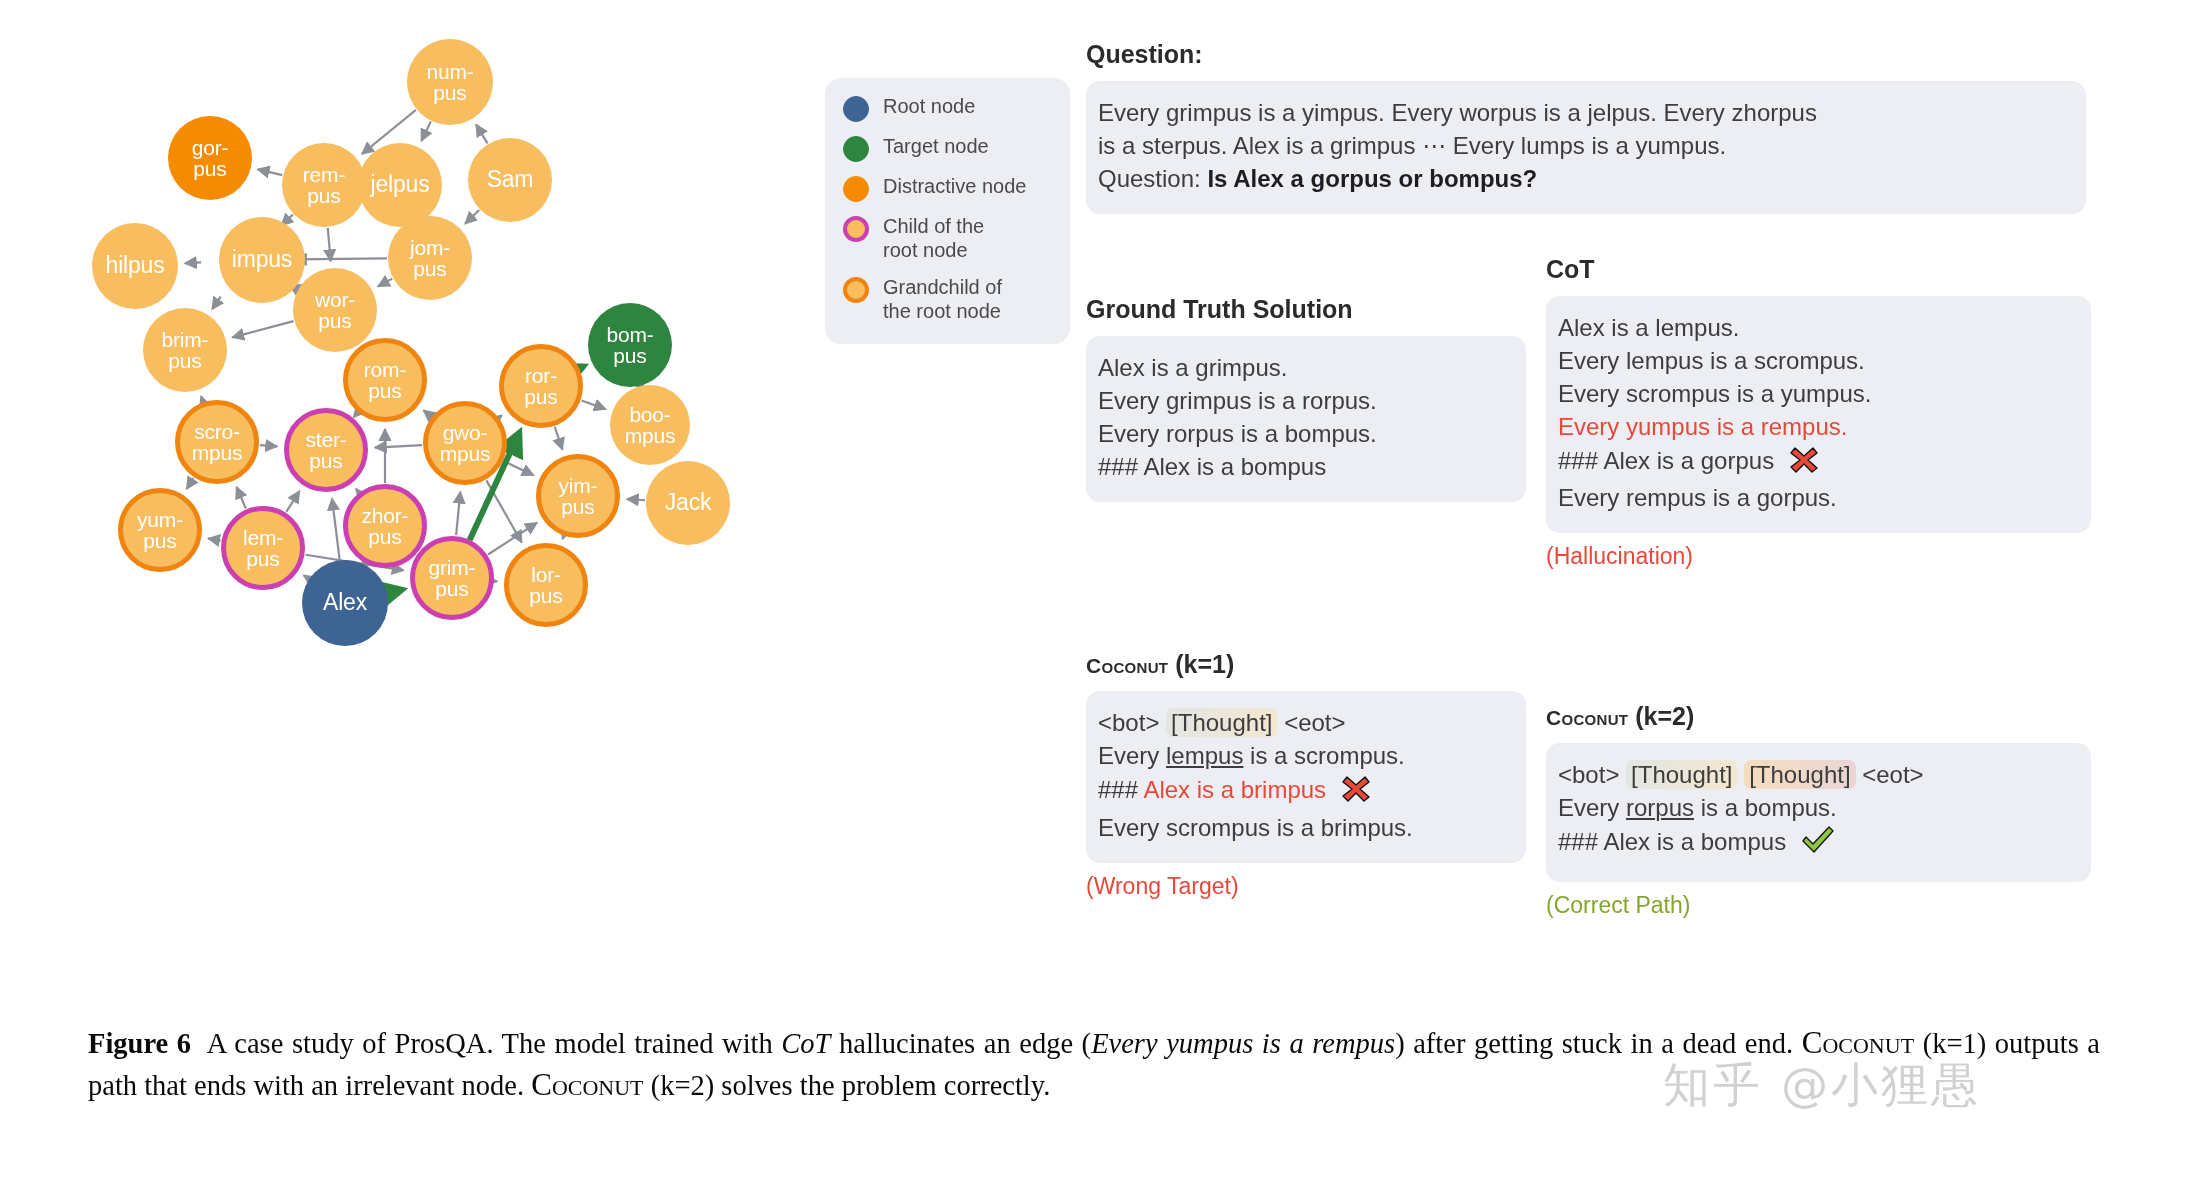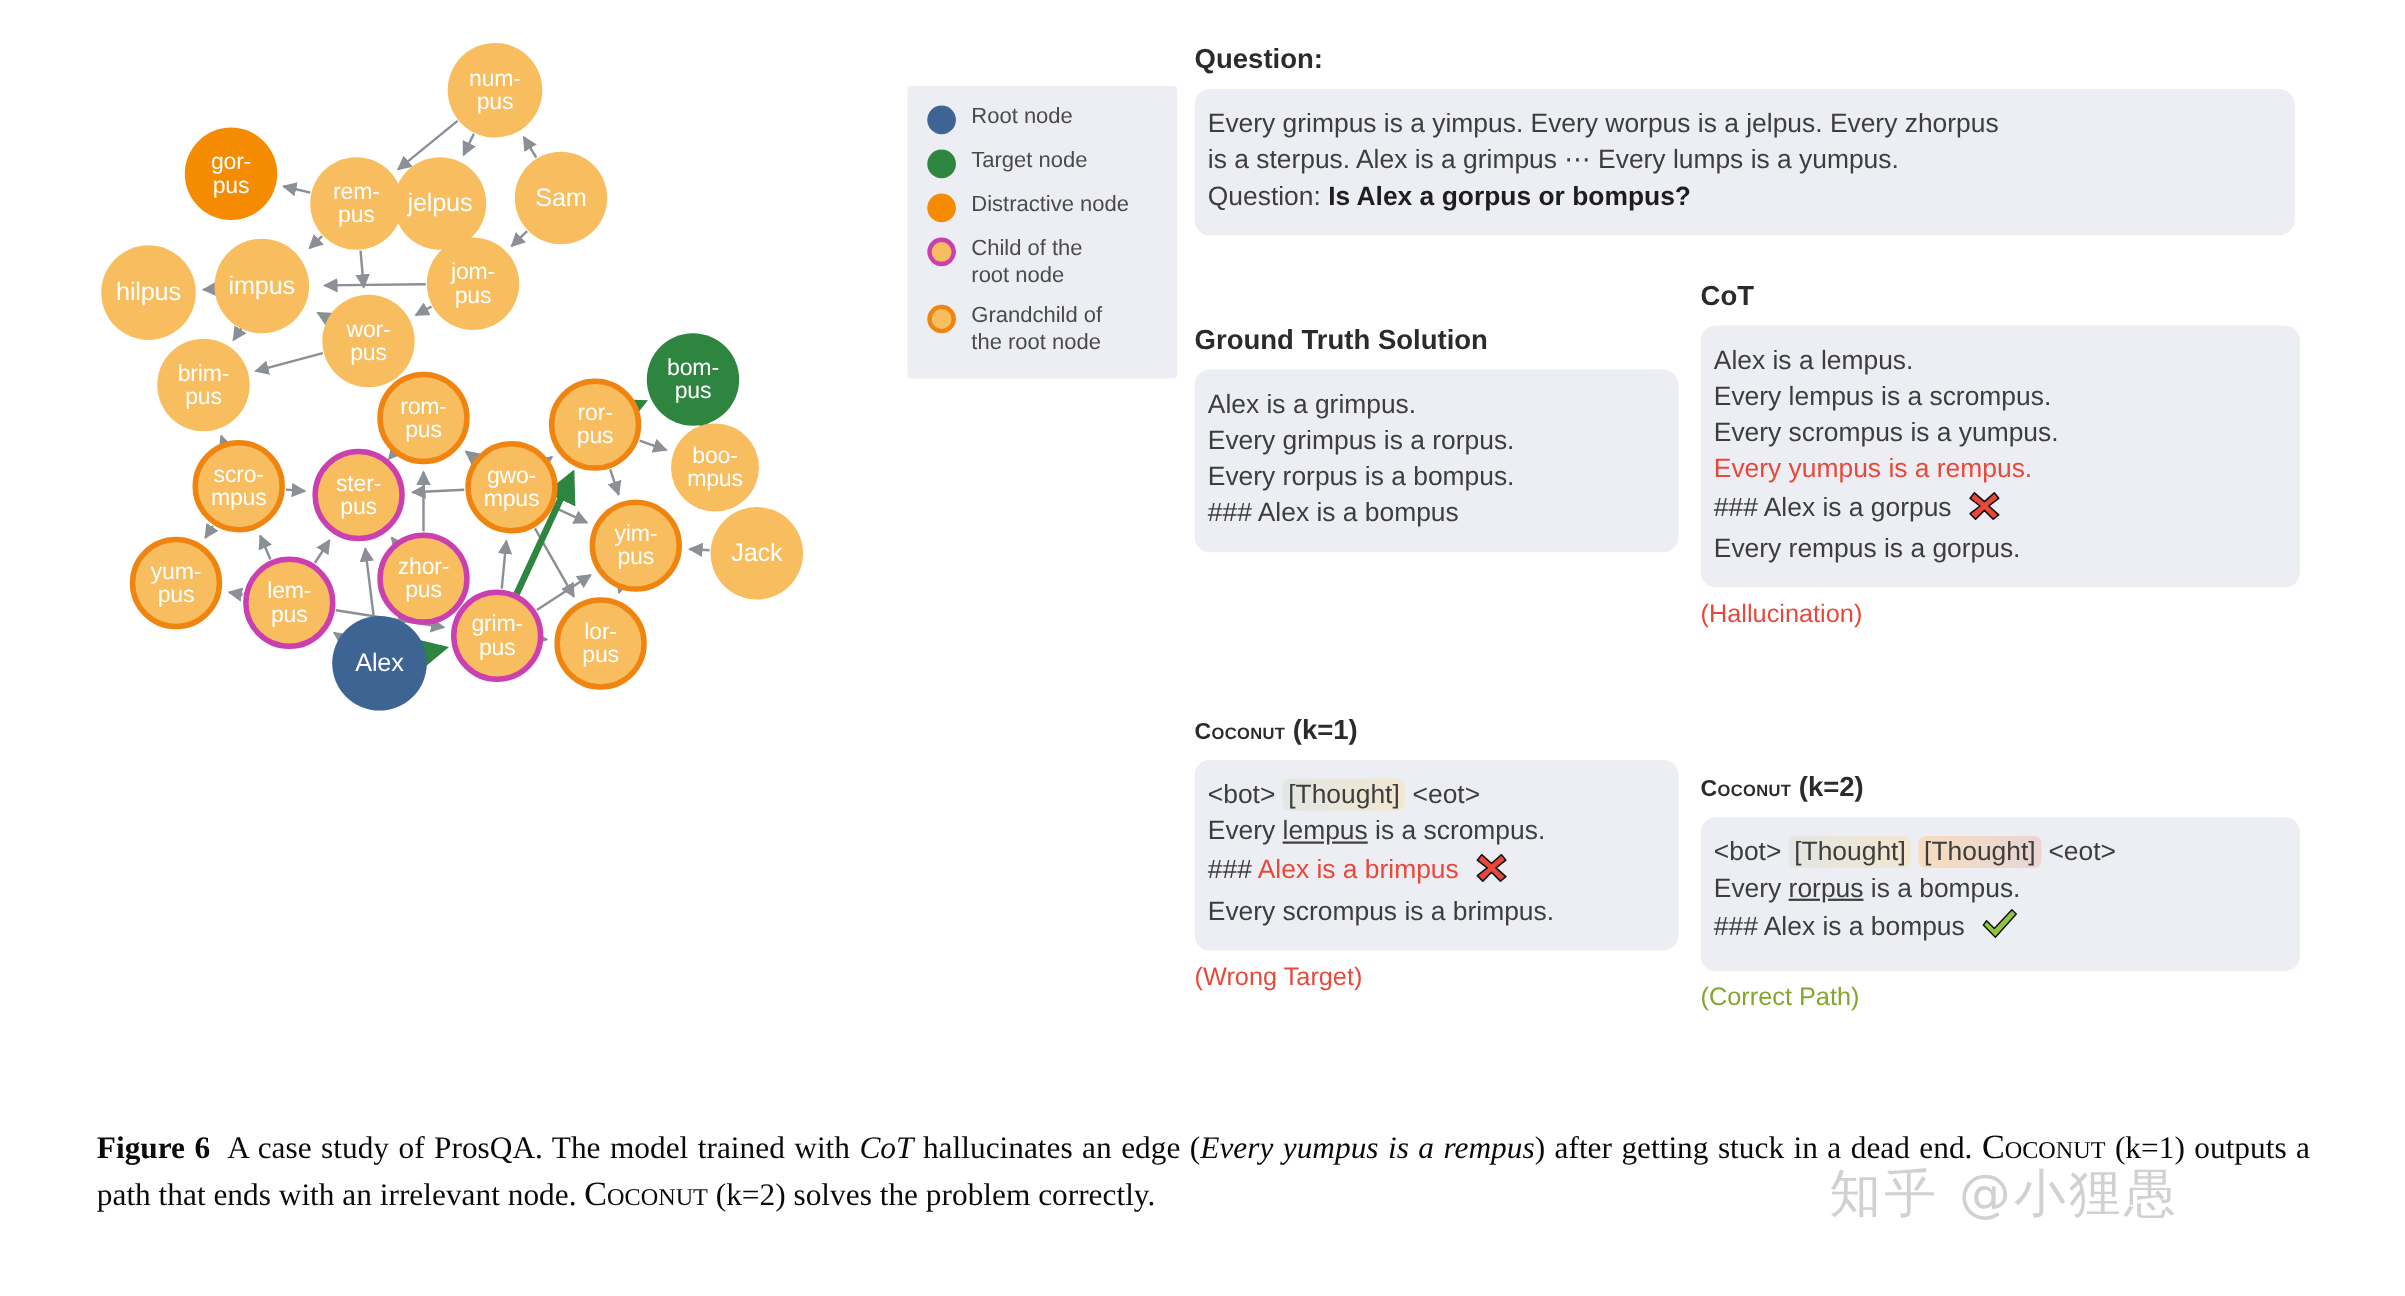--- a/index.html
+++ b/index.html
@@ -49,21 +49,21 @@
     white-space: pre-line;
   }
 
   
   #legend {
     position: absolute;
     left: 765px;
     top: 48px;
     width: 245px;
     background: #eceef3;
-    border-radius: 3px;
+    border-radius: 16px;
     padding: 16px 18px 18px 18px;
     box-sizing: border-box;
   }
   .legend-row {
     display: flex;
     align-items: flex-start;
     margin-bottom: 12px;
   }
   .legend-row:last-child { margin-bottom: 2px; }
   .legend-swatch {
@@ -230,21 +230,21 @@
     </svg>
     <div id="node-layer">
         <div class="gnode" style="left: 347px; top: 9px; width: 86px; height: 86px; background: rgb(247, 189, 94); font-size: 21px;"><span>num-
 pus</span></div>
         <div class="gnode" style="left: 108px; top: 86px; width: 84px; height: 84px; background: rgb(245, 139, 0); font-size: 21px;"><span>gor-
 pus</span></div>
         <div class="gnode" style="left: 222px; top: 113px; width: 84px; height: 84px; background: rgb(247, 189, 94); font-size: 21px;"><span>rem-
 pus</span></div>
         <div class="gnode" style="left: 298px; top: 113px; width: 84px; height: 84px; background: rgb(247, 189, 94); font-size: 23px;"><span>jelpus</span></div>
         <div class="gnode" style="left: 408px; top: 108px; width: 84px; height: 84px; background: rgb(247, 189, 94); font-size: 23px;"><span>Sam</span></div>
-        <div class="gnode" style="left: 135px; top: 187px; width: 86px; height: 86px; background: rgb(247, 189, 94); font-size: 23px;"><span>impus</span></div>
+        <div class="gnode" style="left: 159px; top: 187px; width: 86px; height: 86px; background: rgb(247, 189, 94); font-size: 23px;"><span>impus</span></div>
         <div class="gnode" style="left: 32px; top: 193px; width: 86px; height: 86px; background: rgb(247, 189, 94); font-size: 23px;"><span>hilpus</span></div>
         <div class="gnode" style="left: 328px; top: 186px; width: 84px; height: 84px; background: rgb(247, 189, 94); font-size: 21px;"><span>jom-
 pus</span></div>
         <div class="gnode" style="left: 233px; top: 238px; width: 84px; height: 84px; background: rgb(247, 189, 94); font-size: 21px;"><span>wor-
 pus</span></div>
         <div class="gnode" style="left: 83px; top: 278px; width: 84px; height: 84px; background: rgb(247, 189, 94); font-size: 21px;"><span>brim-
 pus</span></div>
         <div class="gnode" style="left: 528px; top: 273px; width: 84px; height: 84px; background: rgb(46, 133, 64); font-size: 21px;"><span>bom-
 pus</span></div>
         <div class="gnode" style="left: 283px; top: 308px; width: 84px; height: 84px; background: rgb(247, 189, 94); border: 5px solid rgb(239, 133, 16); font-size: 21px;"><span>rom-

